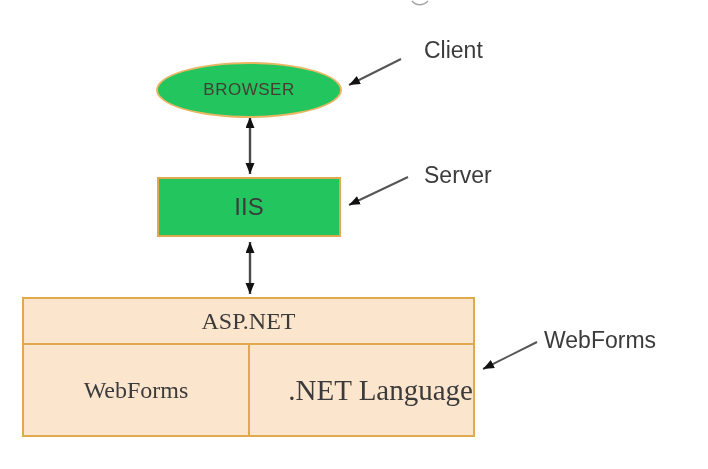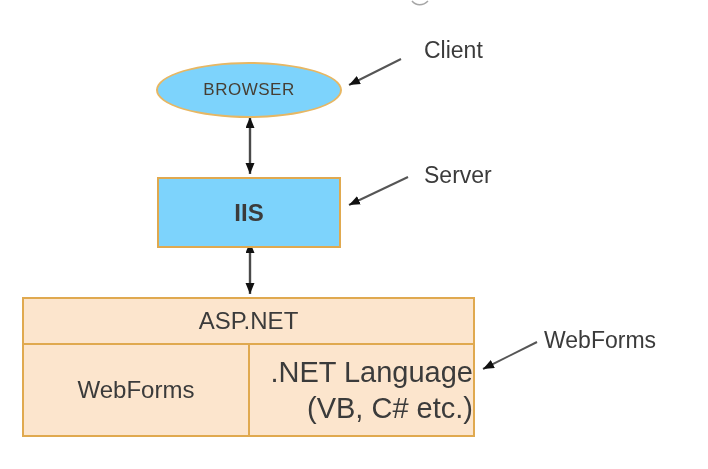--- a/index.html
+++ b/index.html
@@ -18,21 +18,21 @@
   .overlay {
     position: absolute;
     left: 0;
     top: 0;
     width: 708px;
     height: 469px;
     pointer-events: none;
   }
   .node {
     position: absolute;
-    background: #7dd3fc;
+    background: #22c55e;
     display: flex;
     align-items: center;
     justify-content: center;
     color: #3a342c;
     box-sizing: border-box;
   }
   .ellipse {
     left: 156px;
     top: 62px;
     width: 186px;
@@ -40,38 +40,38 @@
     border: 2px solid #e7b763;
     border-radius: 50%;
     font-size: 17px;
     letter-spacing: 0.5px;
     color: #463e33;
   }
   .iis-box {
     left: 157px;
     top: 177px;
     width: 184px;
-    height: 71px;
+    height: 60px;
     border: 2px solid #e0a94f;
     font-size: 24px;
     color: #3b3b3b;
-    font-weight: bold;
   }
   .framework-box {
     position: absolute;
     left: 22px;
     top: 297px;
     width: 453px;
     height: 140px;
     background: #fce5cd;
     border: 2px solid #e0a94f;
     box-sizing: border-box;
     display: flex;
     flex-direction: column;
     color: #3b3b3b;
+    font-family: Liberation Serif, serif;
   }
   .fw-header {
     height: 44px;
     border-bottom: 2px solid #e0a94f;
     display: flex;
     align-items: center;
     justify-content: center;
     font-size: 24px;
   }
   .fw-row {
@@ -142,21 +142,20 @@
   <div class="framework-box">
     <div class="fw-header">
       <span>ASP.NET</span>
     </div>
     <div class="fw-row">
       <div class="fw-cell-left">
         <span>WebForms</span>
       </div>
       <div class="fw-cell-right">
         <span>.NET Language</span>
-        <span>(VB, C# etc.)</span>
       </div>
     </div>
   </div>
 
   <div class="anno-label anno-client">Client</div>
   <div class="anno-label anno-server">Server</div>
   <div class="anno-label anno-framework">WebForms</div>
 
 </div>
 

